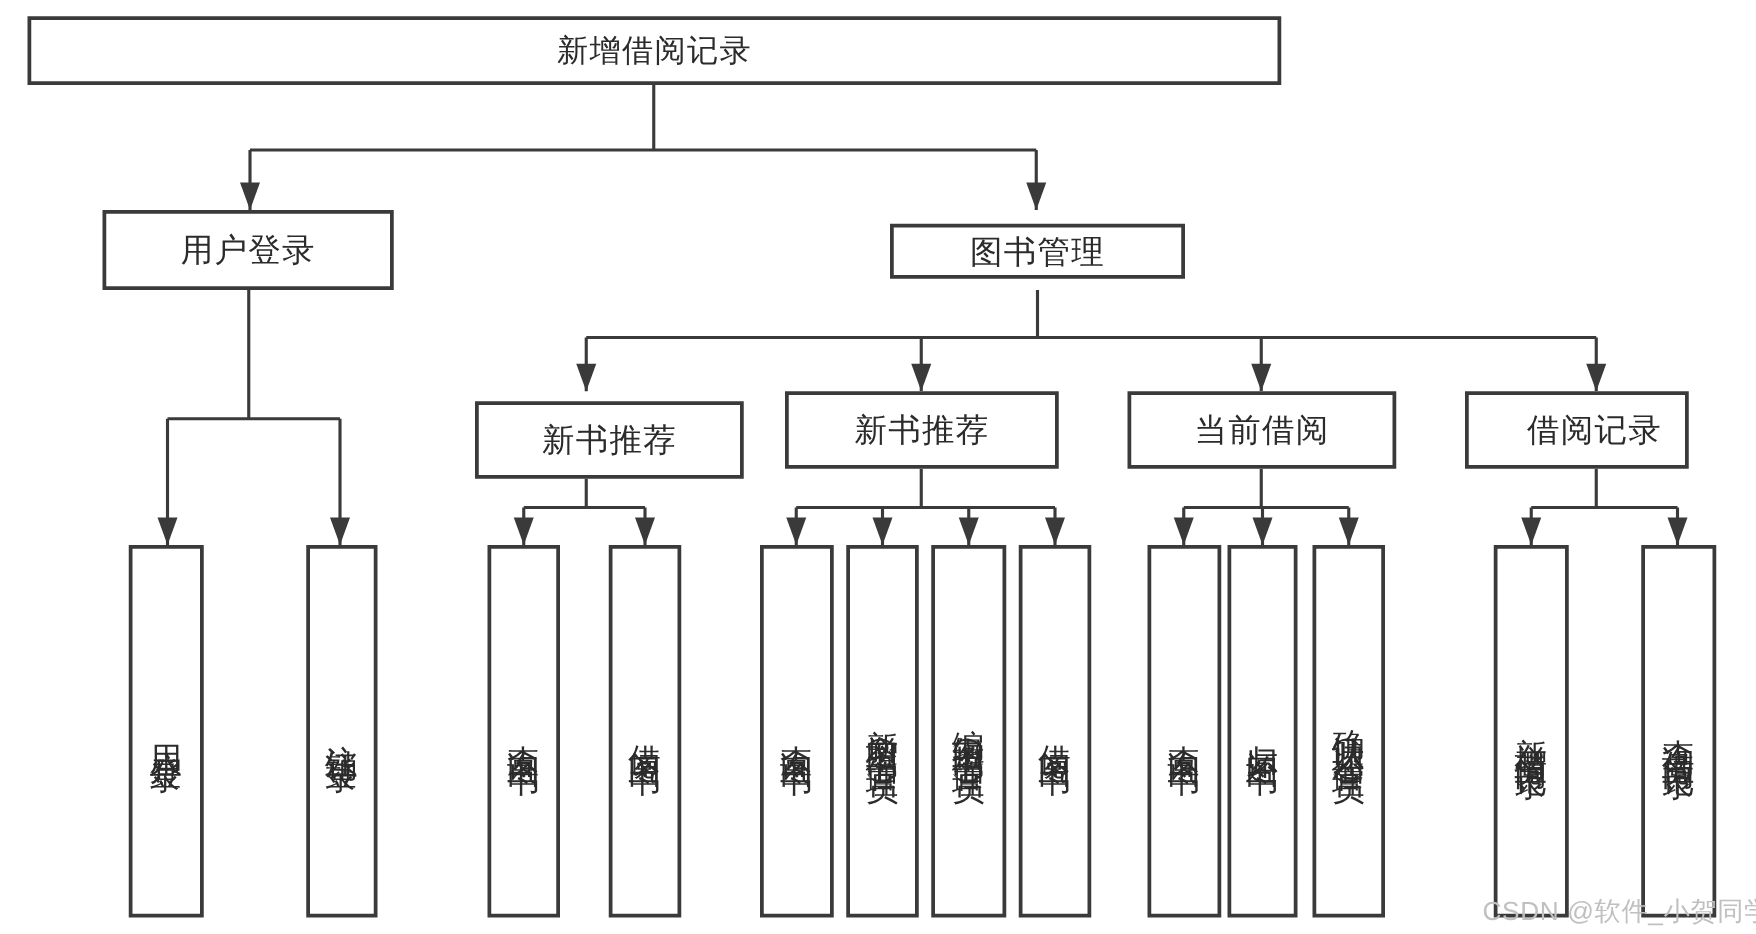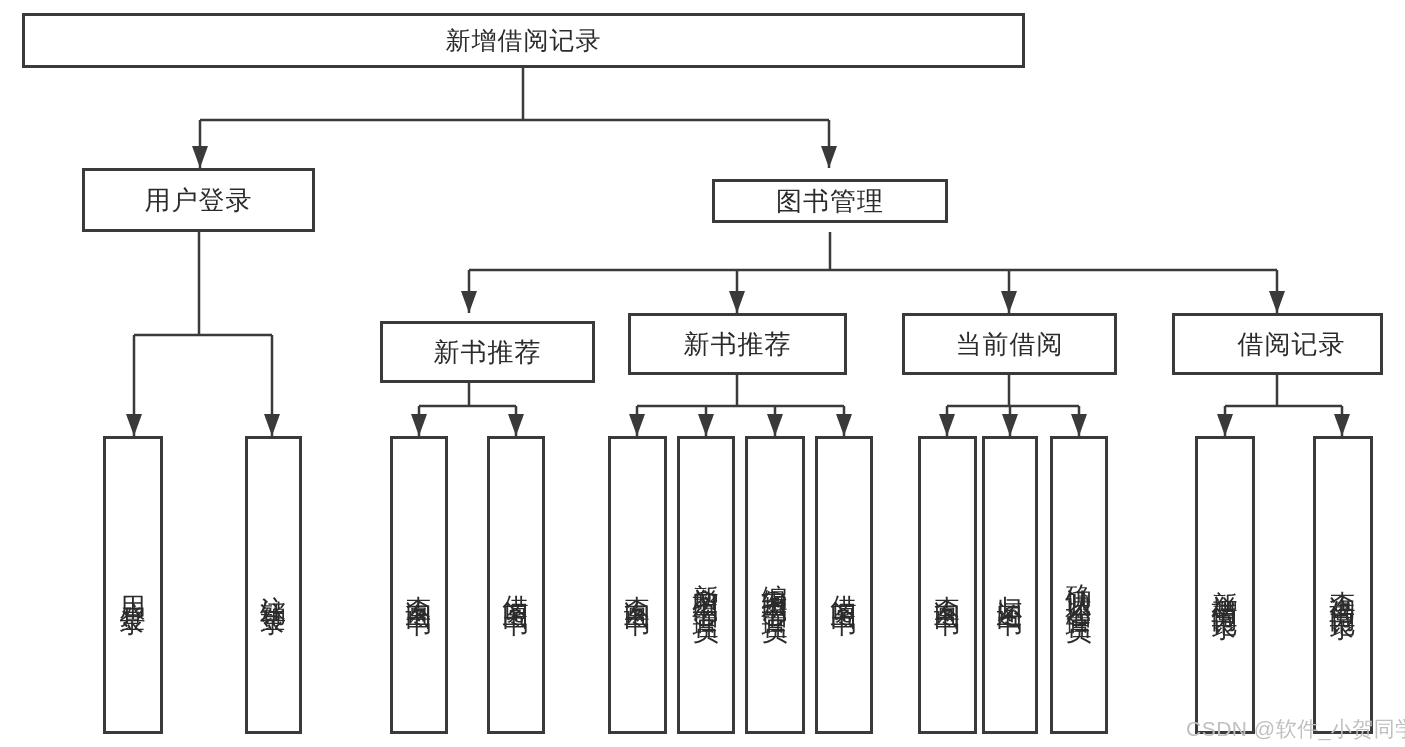--- a/index.html
+++ b/index.html
@@ -73,21 +73,21 @@
 </svg>
 
 <div class="hbox root" style="left:22px;top:13px;width:1003px;height:55px;">新增借阅记录</div>
 
 <div class="hbox" style="left:82px;top:168px;width:233px;height:64px;">用户登录</div>
 <div class="hbox" style="left:712px;top:168px;width:236px;height:44px;margin-top:11px;">图书管理</div>
 
 <div class="hbox" style="left:362px;top:321px;width:215px;height:62px;margin-left:18px;">新书推荐</div>
 <div class="hbox" style="left:628px;top:313px;width:219px;height:62px;">新书推荐</div>
 <div class="hbox" style="left:902px;top:313px;width:215px;height:62px;text-align:right;">当前借阅</div>
-<div class="hbox" style="left:1172px;top:313px;width:211px;height:62px;padding-left:28px;">借阅记录</div>
+<div class="hbox" style="left:1172px;top:313px;width:179px;height:62px;padding-left:28px;">借阅记录</div>
 
 <div class="vbox" style="left:103px;top:436px;width:60px;height:298px;">用户登录</div>
 <div class="vbox" style="left:245px;top:436px;width:57px;height:298px;">注销登录</div>
 
 <div class="vbox" style="left:390px;top:436px;width:58px;height:298px;">查询图书</div>
 <div class="vbox" style="left:487px;top:436px;width:58px;height:298px;">借阅图书</div>
 
 <div class="vbox" style="left:608px;top:436px;width:59px;height:298px;">查询图书</div>
 <div class="vbox" style="left:677px;top:436px;width:58px;height:298px;">新增图书（管理员）</div>
 <div class="vbox" style="left:745px;top:436px;width:60px;height:298px;">编辑图书（管理员）</div>

